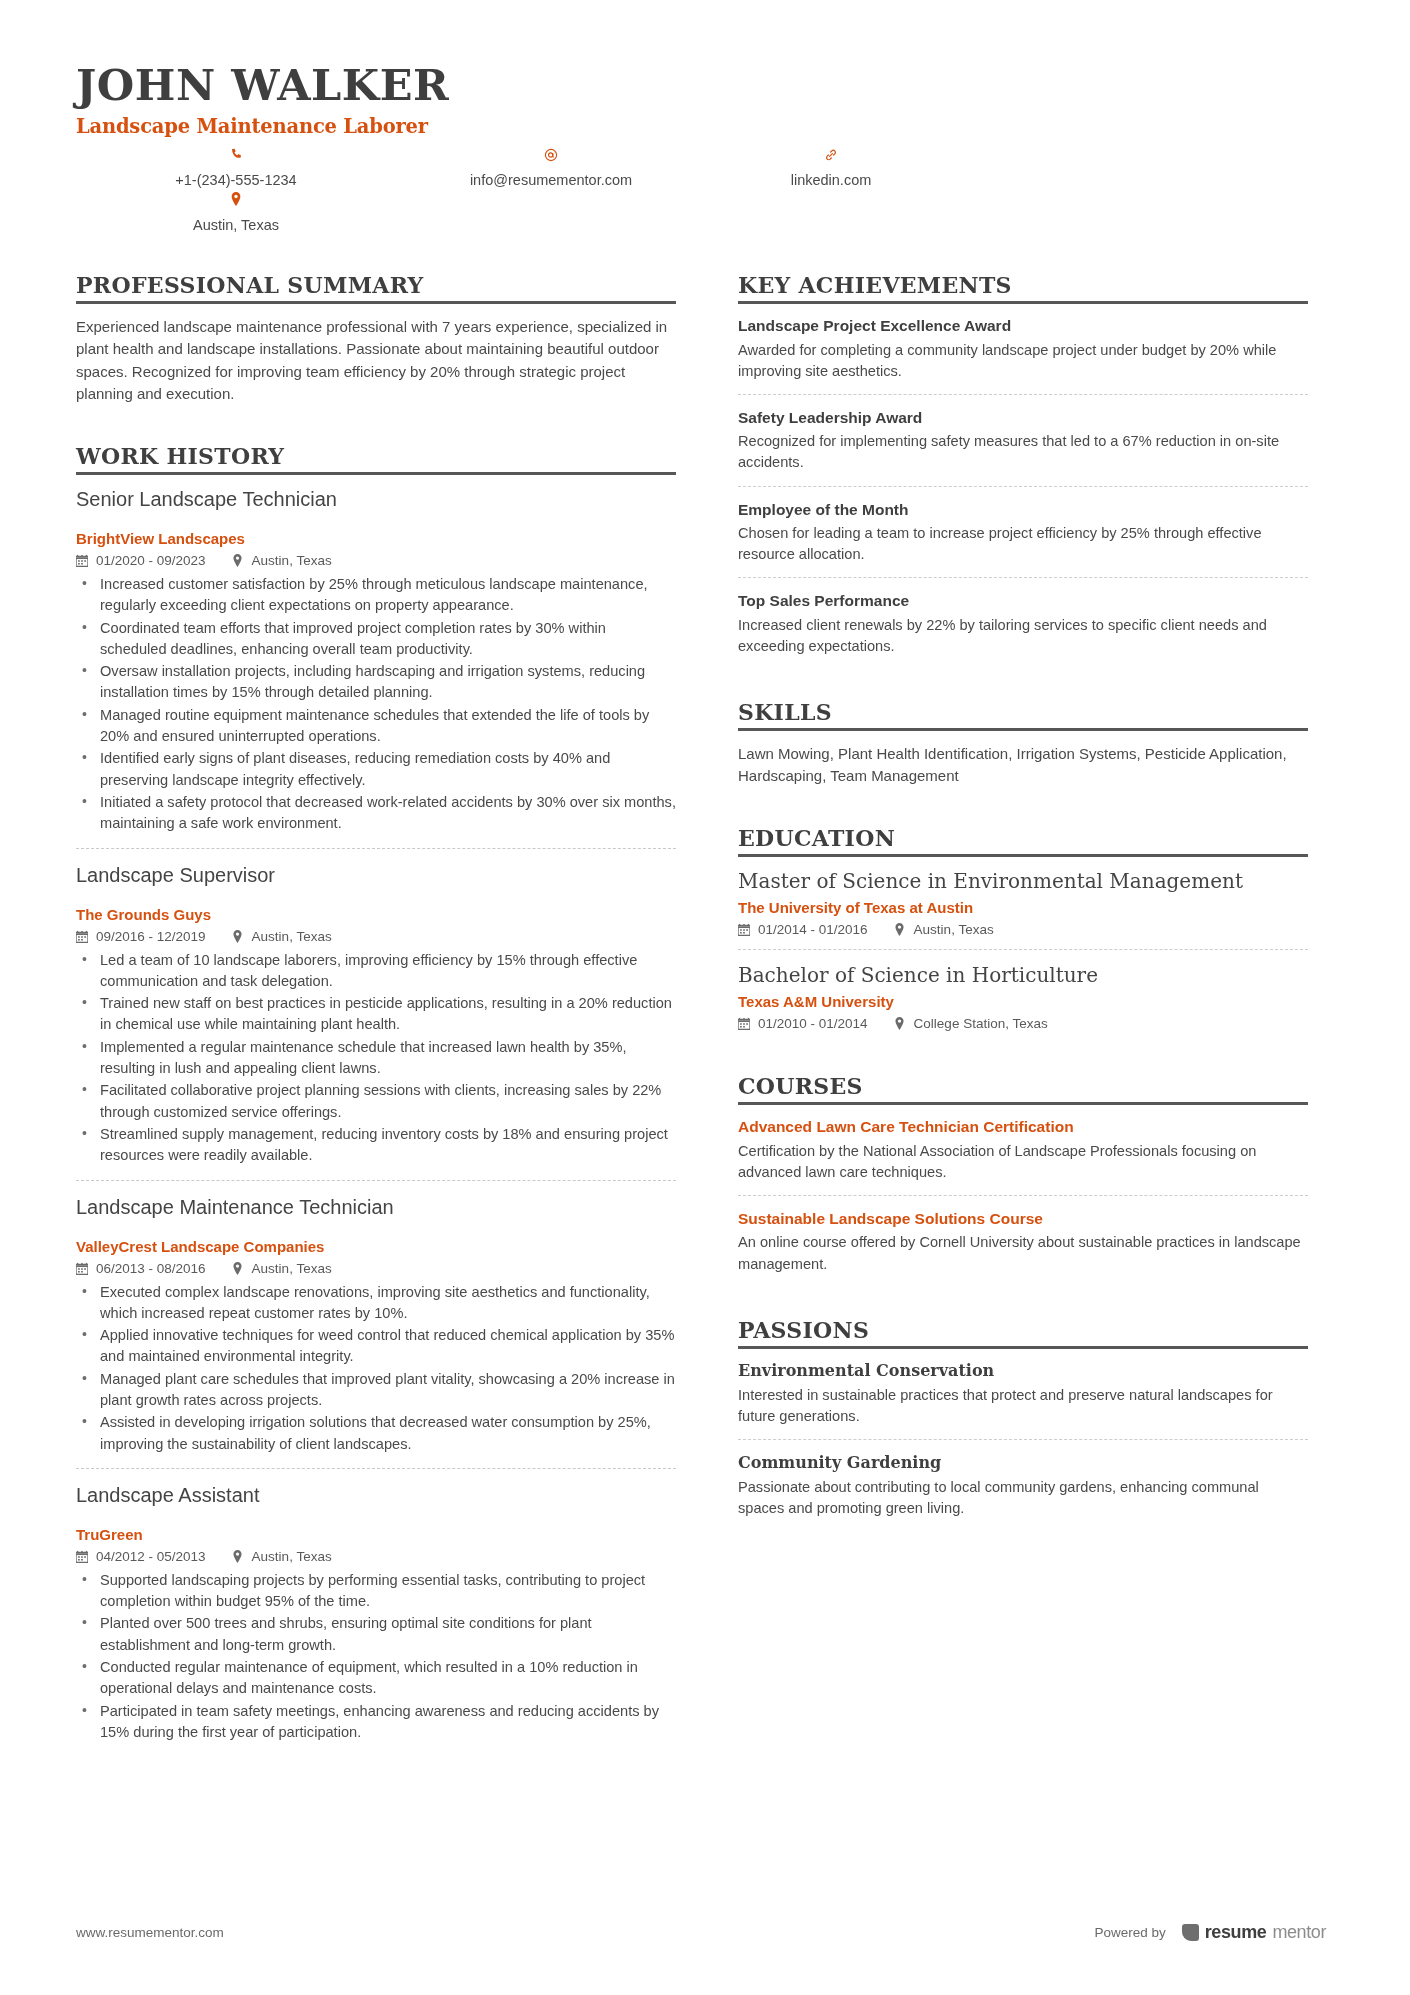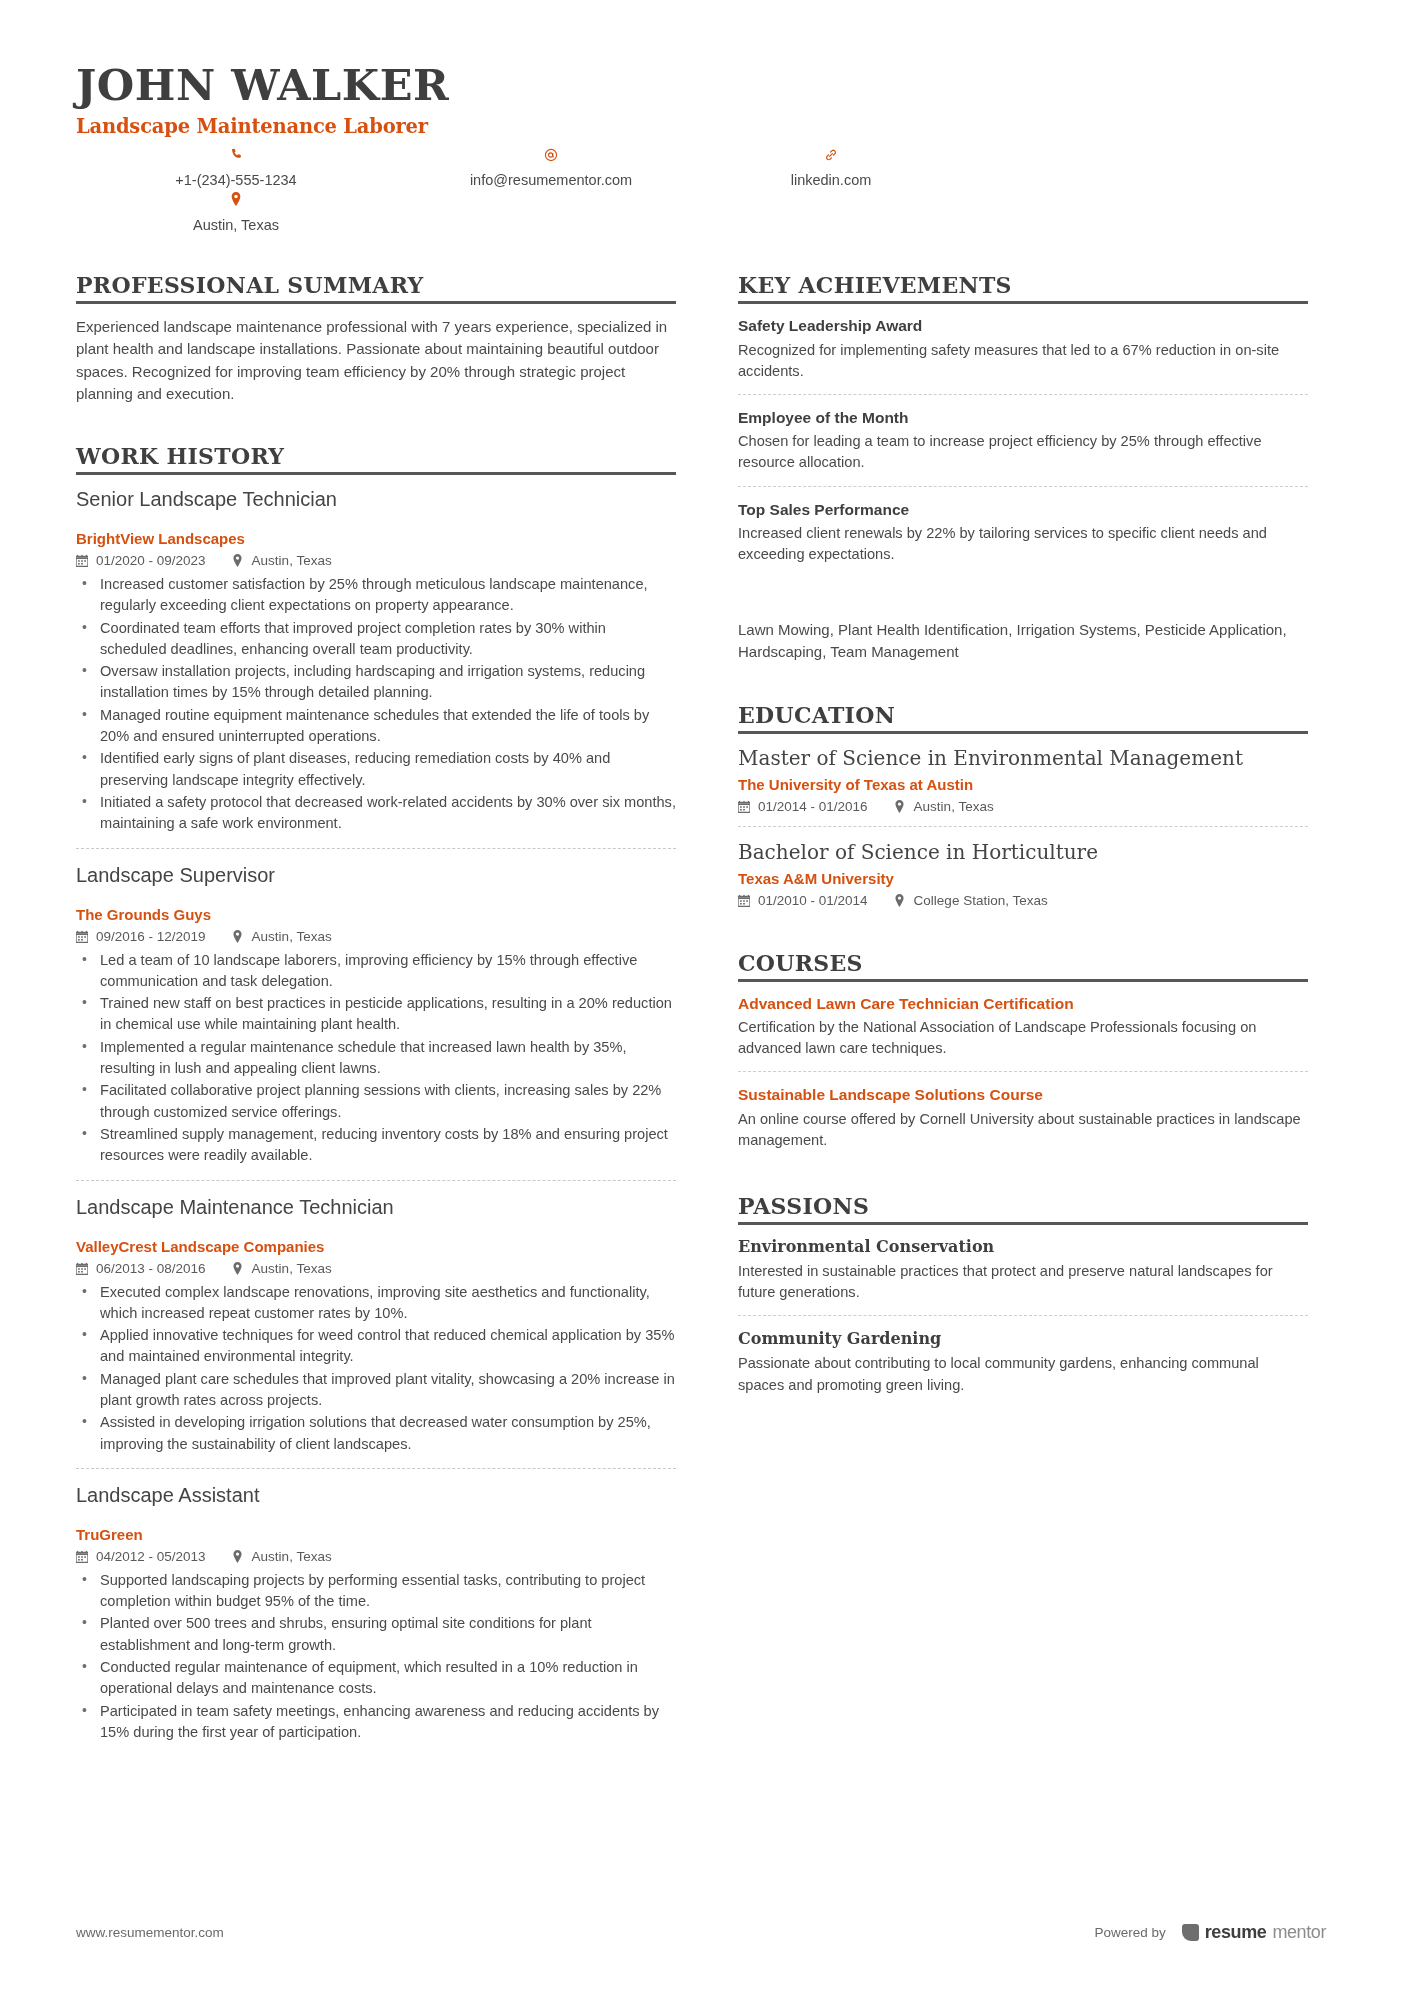--- a/index.html
+++ b/index.html
@@ -483,37 +483,42 @@
     </div>
 
     <div class="col-gap"></div>
 
     <div class="col-right">
 
       <div class="section">
         <div class="sec-title">KEY ACHIEVEMENTS</div>
         <div class="sec-body">
           <div class="rblock">
+            <div class="rblock-title-sans">Landscape Project Excellence Award</div>
+            <div class="rblock-text">Awarded for completing a community landscape project under budget by 20% while improving site aesthetics.</div>
+          </div>
+          <div class="rblock">
             <div class="rblock-title-sans">Safety Leadership Award</div>
             <div class="rblock-text">Recognized for implementing safety measures that led to a 67% reduction in on-site accidents.</div>
           </div>
           <div class="rblock">
             <div class="rblock-title-sans">Employee of the Month</div>
             <div class="rblock-text">Chosen for leading a team to increase project efficiency by 25% through effective resource allocation.</div>
           </div>
           <div class="rblock">
             <div class="rblock-title-sans">Top Sales Performance</div>
             <div class="rblock-text">Increased client renewals by 22% by tailoring services to specific client needs and exceeding expectations.</div>
           </div>
         </div>
       </div>
 
       <div class="sec-spacer-md"></div>
 
       <div class="section">
+        <div class="sec-title">SKILLS</div>
         <div class="sec-body">
           <div class="skills-text">Lawn Mowing, Plant Health Identification, Irrigation Systems, Pesticide Application, Hardscaping, Team Management</div>
         </div>
       </div>
 
       <div class="sec-spacer-lg"></div>
 
       <div class="section">
         <div class="sec-title">EDUCATION</div>
         <div class="sec-body">

